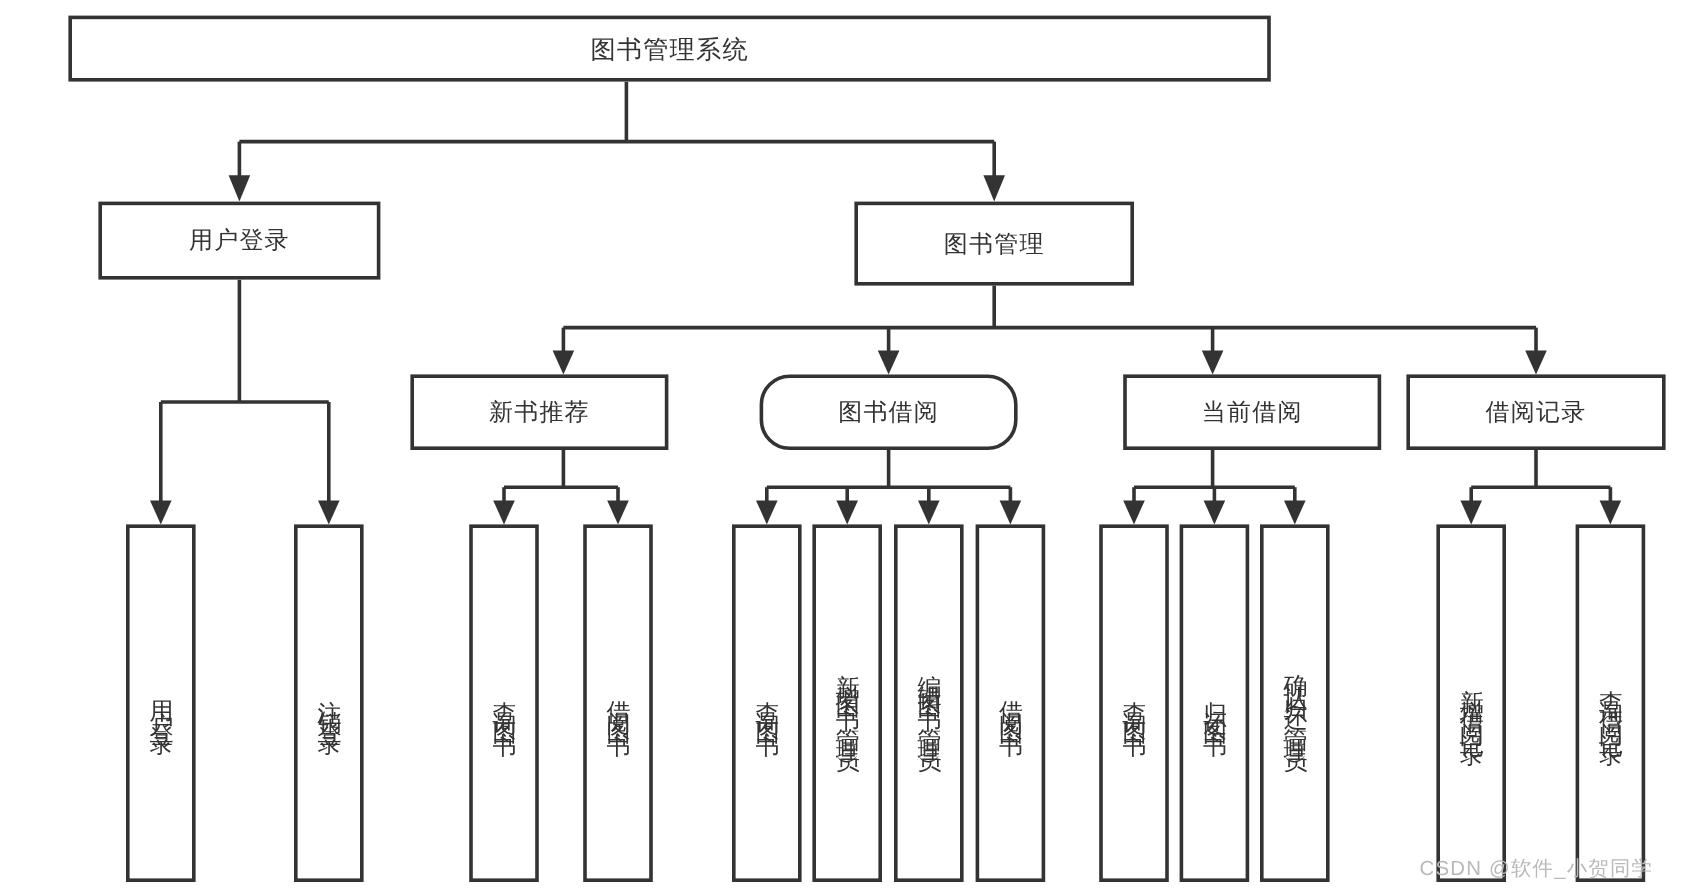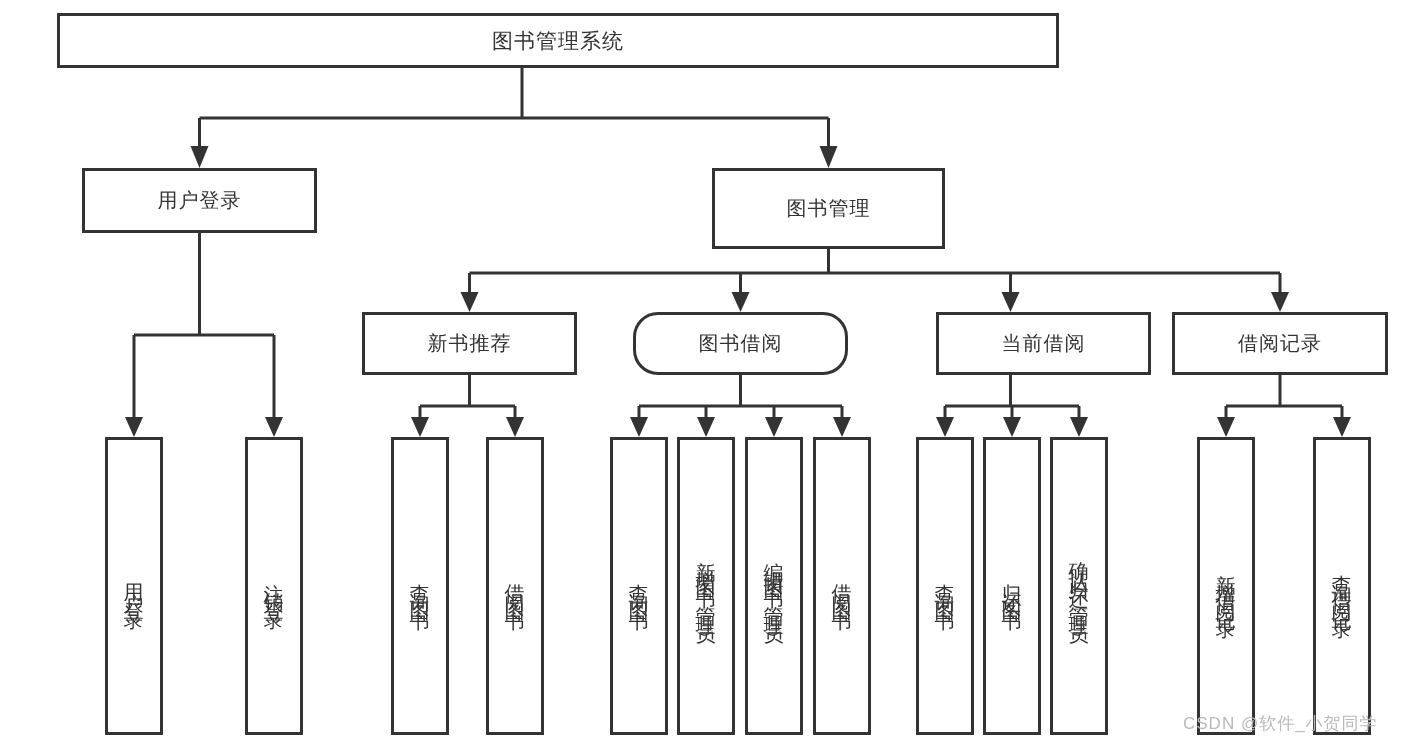--- a/index.html
+++ b/index.html
@@ -32,23 +32,23 @@
     align-items: center;
     justify-content: center;
     text-align: center;
   }
   .hnode {
     font-size: 20px;
     letter-spacing: 1px;
   }
   .n-root   { left: 21px;   top: 13px;  width: 1002px; height: 55px; font-size: 21px; margin-left: 36px; }
   .n-login  { left: 82px;   top: 168px; width: 235px;  height: 65px; }
-  .n-mgmt   { left: 712px;  top: 168px; width: 233px;  height: 81px; }
+  .n-mgmt   { left: 712px;  top: 168px; width: 233px;  height: 70px; }
   .n-l3     { top: 312px; width: 215px; height: 63px; }
-  .n-rec    { left: 362px; }
+  .n-rec    { left: 342px; }
   .n-borrow { left: 633px; border-radius: 25px; }
   .n-cur    { left: 903px; margin-left: 33px; }
   .n-hist   { left: 1172px; width: 216px; }
   .leaf {
     top: 437px;
     width: 58px;
     height: 298px;
     overflow: hidden;
   }
   .leaf span {

